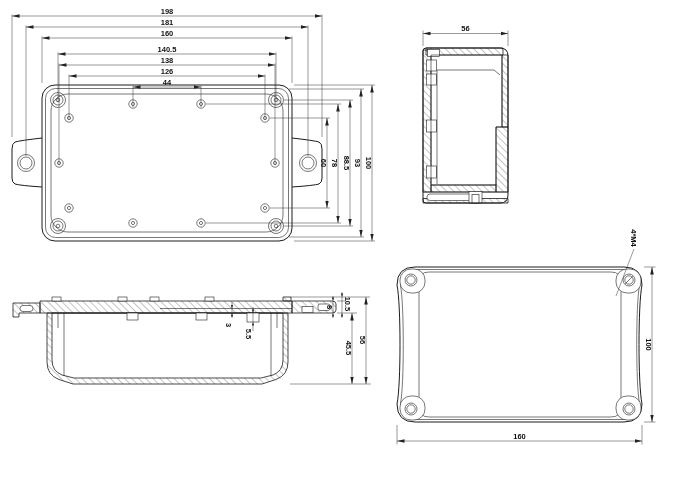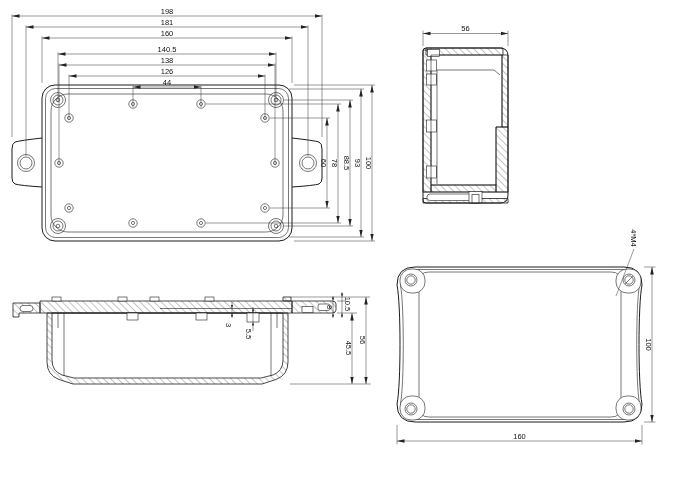--- a/index.html
+++ b/index.html
@@ -1,16 +1,16 @@
 <!DOCTYPE html>
 <html><head>
 <meta charset="utf-8">
 <style>
   html,body{margin:0;padding:0;background:#f0f0f0;}
-  .page{width:680px;height:480px;background:#ffffff;position:relative;overflow:hidden;}
+  .page{width:680px;height:480px;background:#ffffff;position:relative;overflow:hidden;font-weight:bold;}
   svg{display:block;}
   svg text{font-family:"Liberation Sans",sans-serif;font-size:7.5px;fill:#111;}
   .o{fill:none;stroke:#1c1c1c;stroke-width:1;stroke-linejoin:round;}
   .o2{fill:none;stroke:#1c1c1c;stroke-width:.6;stroke-linejoin:round;}
   .h{fill:url(#h);stroke:#1c1c1c;stroke-width:.8;stroke-linejoin:round;}
   .w{fill:#fff;stroke:#1c1c1c;stroke-width:.6;}
   .d{fill:none;stroke:#333;stroke-width:.5;}
   .dml{fill:none;stroke:#333;stroke-width:.5;marker-start:url(#as);marker-end:url(#ae);}
   .ar{fill:#222;stroke:none;}
 </style>

